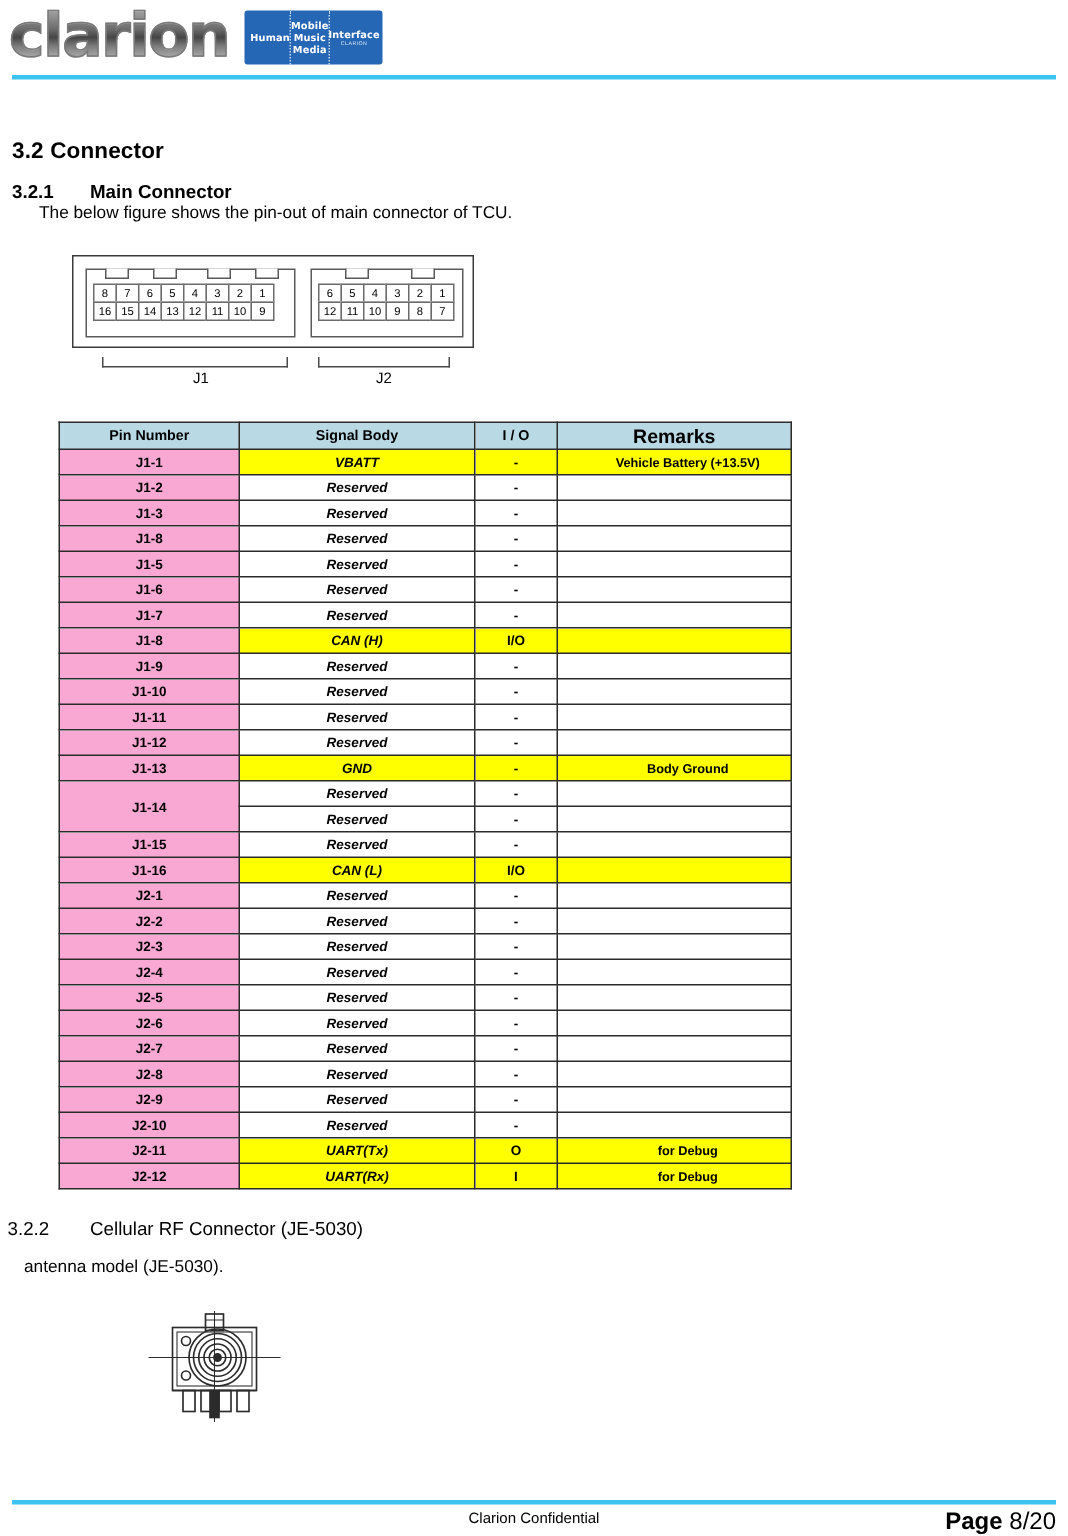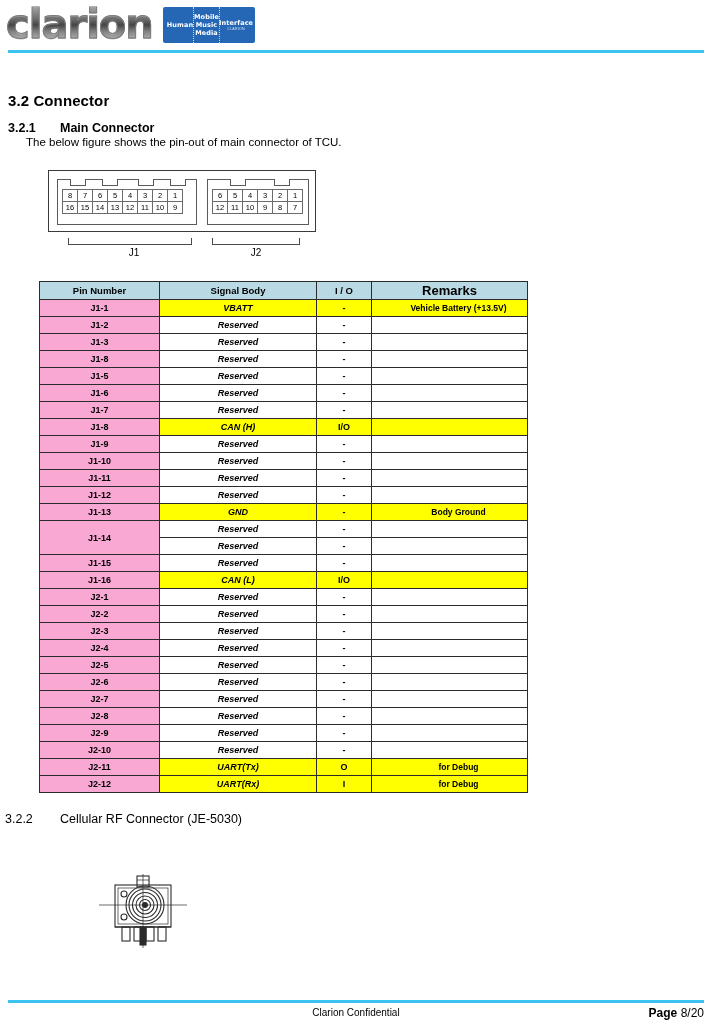--- a/index.html
+++ b/index.html
@@ -234,21 +234,21 @@
   .footer-center {
     position: absolute;
     left: 0; top: 1007px;
     width: 712px;
     text-align: center;
     font-size: 10px;
   }
   .footer-right {
     position: absolute;
     right: 8px; top: 1006px;
-    font-size: 12px;
+    font-size: 16px;
   }
   .footer-right b { font-weight: bold; }
 </style>
 </head>
 <body>
 
 <div class="page-header">
   <div class="brand-wordmark">clarion</div>
 
   <div class="brand-badge">
@@ -531,20 +531,21 @@
         <td class="rem">for Debug</td>
       </tr>
     </tbody>
 </table>
 
 <div class="h3-b">
   <span class="num">3.2.2</span><span>Cellular RF Connector (JE-5030)</span>
 </div>
 
 <div class="para para-2">
+  <span class="line2">antenna model (JE-5030).</span>
 </div>
 
 <div class="rf-drawing">
   <svg width="96" height="84" viewBox="0 0 96 84">
     <g stroke="#2b2b2b" fill="none" stroke-width="1.1">
 
       <line x1="4" y1="33" x2="92" y2="33" stroke-width="0.7"></line>
       <line x1="48" y1="2" x2="48" y2="76" stroke-width="0.7"></line>
 
       <rect x="42" y="4" width="12" height="11"></rect>

